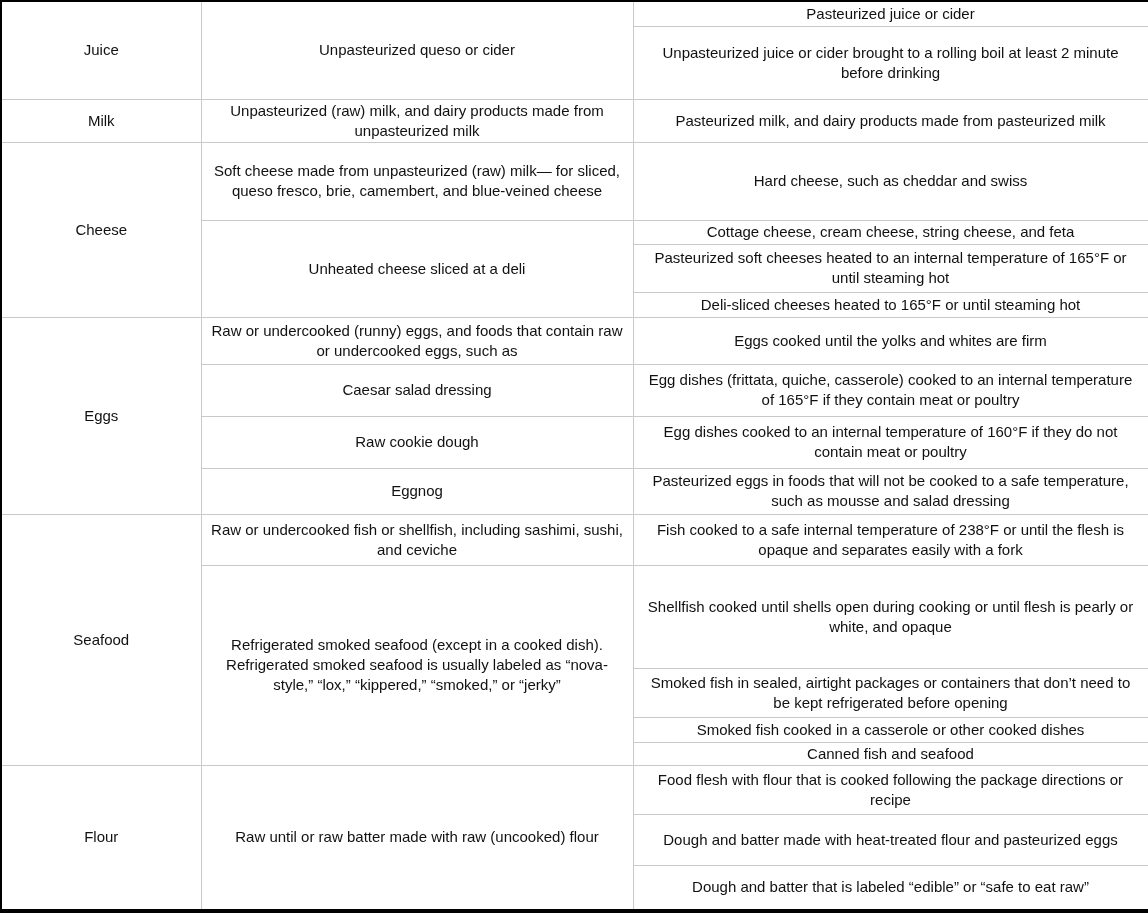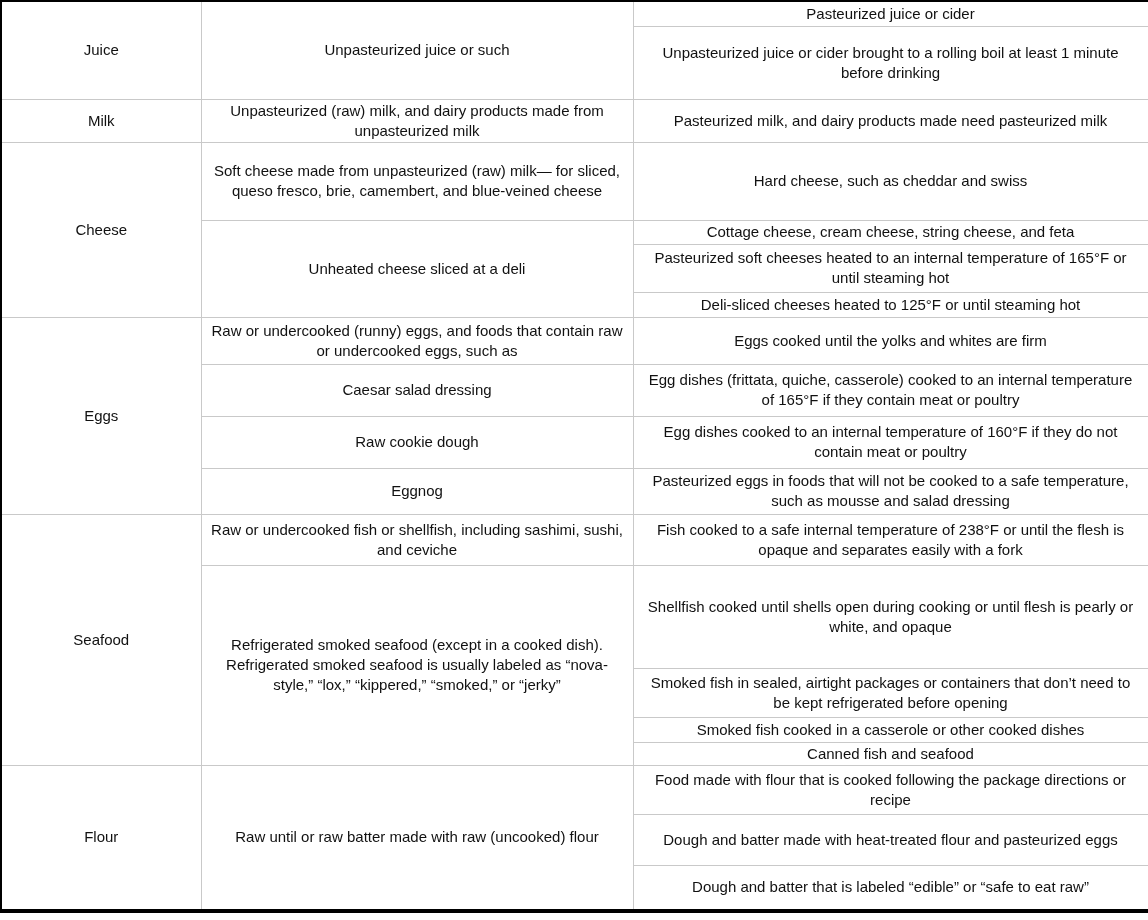--- a/index.html
+++ b/index.html
@@ -45,47 +45,47 @@
   <table class="food-table">
     <colgroup>
       <col style="width:200px">
       <col style="width:432px">
       <col style="width:516px">
     </colgroup>
     <tbody>
 
       <tr style="height:25px">
         <td class="cat" rowspan="2">Juice</td>
-        <td rowspan="2">Unpasteurized juice or such</td>
+        <td rowspan="2">Unpasteurized queso or cider</td>
         <td>Pasteurized juice or cider</td>
       </tr>
       <tr style="height:73px">
-        <td>Unpasteurized juice or cider brought to a rolling boil at least 1 minute before drinking</td>
+        <td>Unpasteurized juice or cider brought to a rolling boil at least 2 minute before drinking</td>
       </tr>
 
       <tr style="height:43px">
         <td class="cat">Milk</td>
         <td>Unpasteurized (raw) milk, and dairy products made from unpasteurized milk</td>
-        <td>Pasteurized milk, and dairy products made need pasteurized milk</td>
+        <td>Pasteurized milk, and dairy products made from pasteurized milk</td>
       </tr>
 
       <tr style="height:78px">
         <td class="cat" rowspan="4">Cheese</td>
         <td>Soft cheese made from unpasteurized (raw) milk— for sliced, queso fresco, brie, camembert, and blue-veined cheese</td>
         <td>Hard cheese, such as cheddar and swiss</td>
       </tr>
       <tr style="height:24px">
         <td rowspan="3">Unheated cheese sliced at a deli</td>
         <td>Cottage cheese, cream cheese, string cheese, and feta</td>
       </tr>
       <tr style="height:48px">
         <td>Pasteurized soft cheeses heated to an internal temperature of 165°F or until steaming hot</td>
       </tr>
       <tr style="height:25px">
-        <td>Deli-sliced cheeses heated to 125°F or until steaming hot</td>
+        <td>Deli-sliced cheeses heated to 165°F or until steaming hot</td>
       </tr>
 
       <tr style="height:47px">
         <td class="cat" rowspan="4">Eggs</td>
         <td>Raw or undercooked (runny) eggs, and foods that contain raw or undercooked eggs, such as</td>
         <td>Eggs cooked until the yolks and whites are firm</td>
       </tr>
       <tr style="height:52px">
         <td>Caesar salad dressing</td>
         <td>Egg dishes (frittata, quiche, casserole) cooked to an internal temperature of 165°F if they contain meat or poultry</td>
@@ -114,21 +114,21 @@
       <tr style="height:25px">
         <td>Smoked fish cooked in a casserole or other cooked dishes</td>
       </tr>
       <tr style="height:23px">
         <td>Canned fish and seafood</td>
       </tr>
 
       <tr style="height:49px">
         <td class="cat" rowspan="3">Flour</td>
         <td rowspan="3">Raw until or raw batter made with raw (uncooked) flour</td>
-        <td>Food made with flour that is cooked following the package directions or recipe</td>
+        <td>Food flesh with flour that is cooked following the package directions or recipe</td>
       </tr>
       <tr style="height:51px">
         <td>Dough and batter made with heat-treated flour and pasteurized eggs</td>
       </tr>
       <tr style="height:46px">
         <td>Dough and batter that is labeled “edible” or “safe to eat raw”</td>
       </tr>
     </tbody>
   </table>
 </div>

